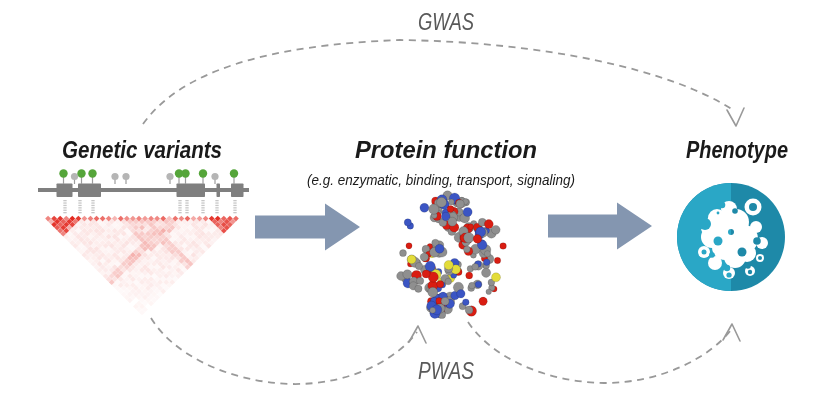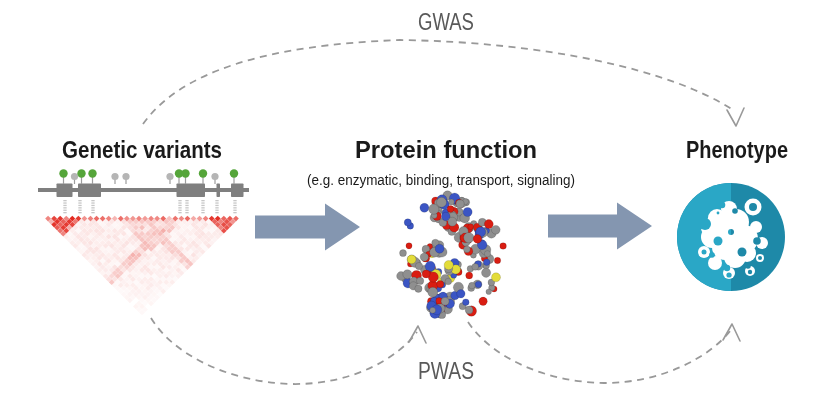--- a/index.html
+++ b/index.html
@@ -1,17 +1,17 @@
 <!DOCTYPE html>
 <html><head>
 <meta charset="utf-8">
 <style>
   html,body{margin:0;padding:0;background:#ffffff;}
   .stage{position:relative;width:828px;height:411px;background:#ffffff;overflow:hidden;
-         font-family:"Liberation Sans",sans-serif;}
+         font-family:"Liberation Sans",sans-serif;font-style:italic;}
   svg{display:block;}
   .h1{font-family:"Liberation Sans",sans-serif;font-size:24px;font-weight:bold;fill:#1a1a1a;}
   .sub{font-family:"Liberation Sans",sans-serif;font-size:14px;fill:#1a1a1a;}
   .assoc{font-family:"Liberation Sans",sans-serif;font-size:23px;fill:#595959;}
   .dash{fill:none;stroke:#999999;stroke-width:1.8;stroke-dasharray:7 5.5;}
   .ah{fill:none;stroke:#999999;stroke-width:1.6;stroke-linecap:round;stroke-linejoin:round;}
   .blockarrow{fill:#8496b0;}
 </style>
 </head>
 <body>

